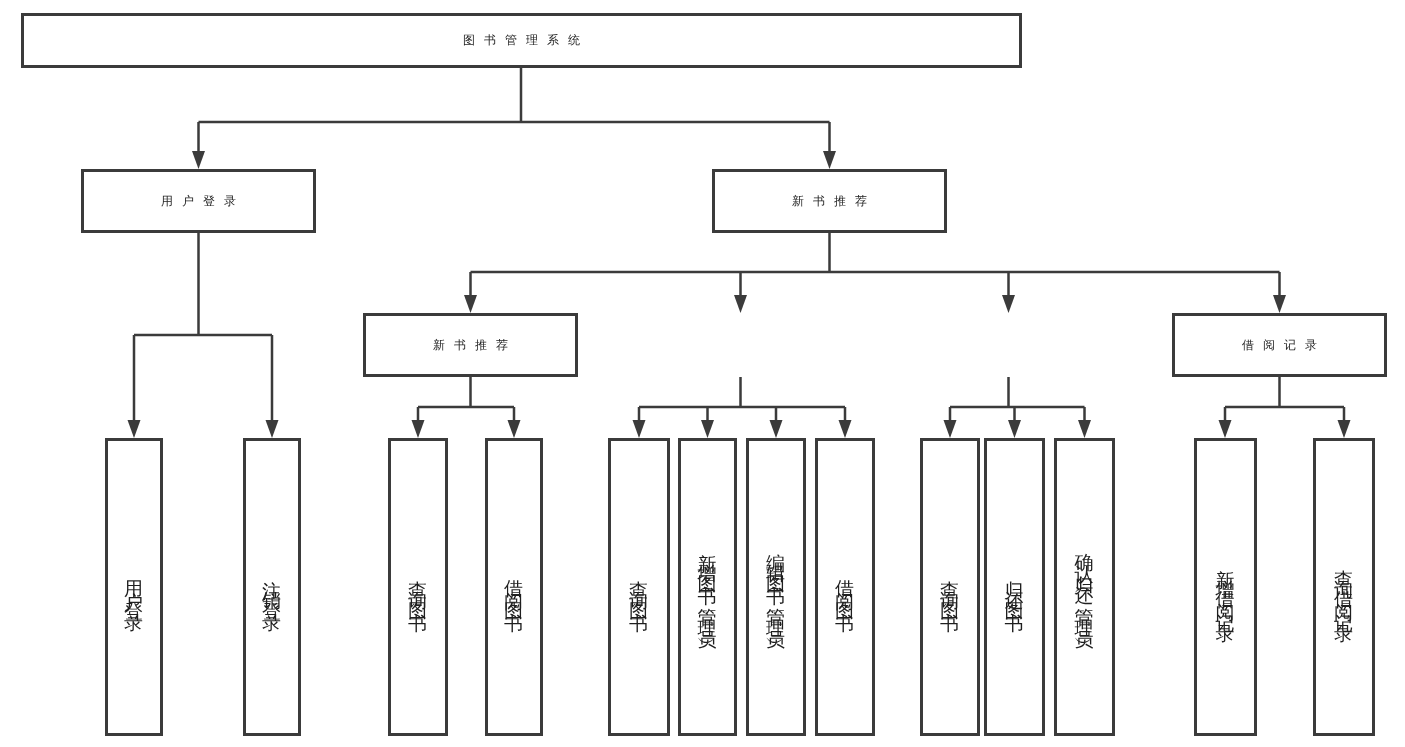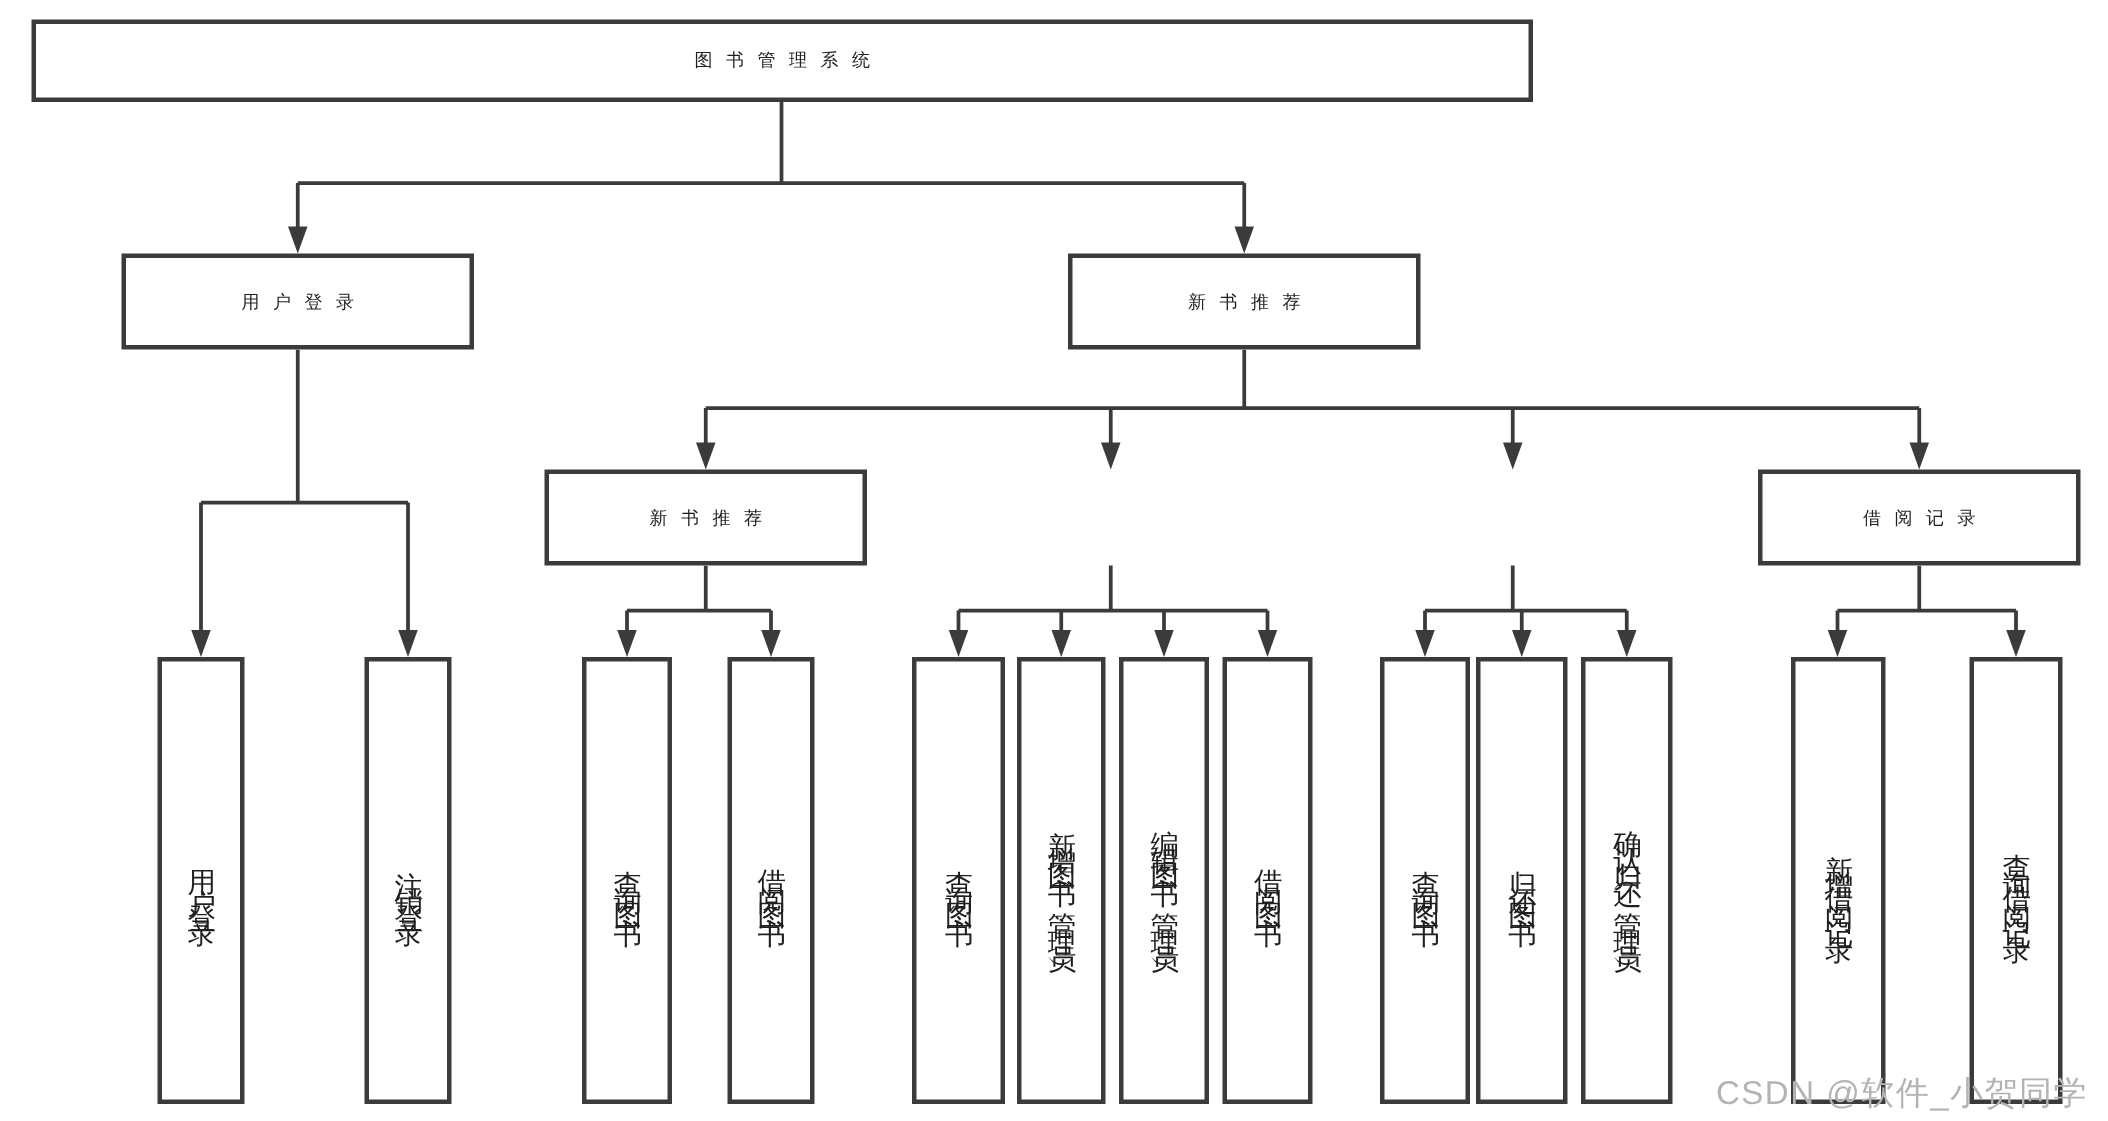--- a/index.html
+++ b/index.html
@@ -87,15 +87,14 @@
   <div class="node node-v" style="left:746px;top:438px;width:60px;height:298px;">编辑图书（管理员）</div>
   <div class="node node-v" style="left:815px;top:438px;width:60px;height:298px;">借阅图书</div>
 
   <div class="node node-v" style="left:920px;top:438px;width:60px;height:298px;">查询图书</div>
   <div class="node node-v" style="left:984px;top:438px;width:61px;height:298px;">归还图书</div>
   <div class="node node-v" style="left:1054px;top:438px;width:61px;height:298px;">确认归还（管理员）</div>
 
   <div class="node node-v" style="left:1194px;top:438px;width:63px;height:298px;">新增借阅记录</div>
   <div class="node node-v" style="left:1313px;top:438px;width:62px;height:298px;">查询借阅记录</div>
 
-  <div class="watermark">CSDN @软件_小贺同学</div>
 
 </div>
 
 </body></html>

